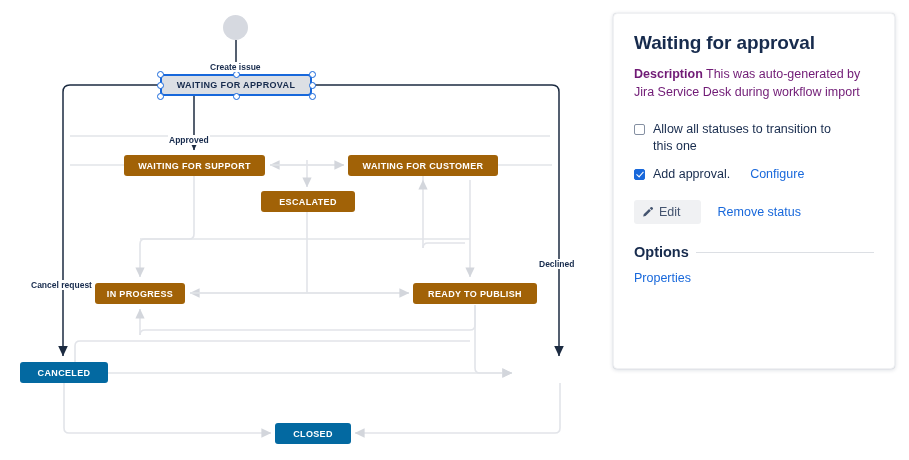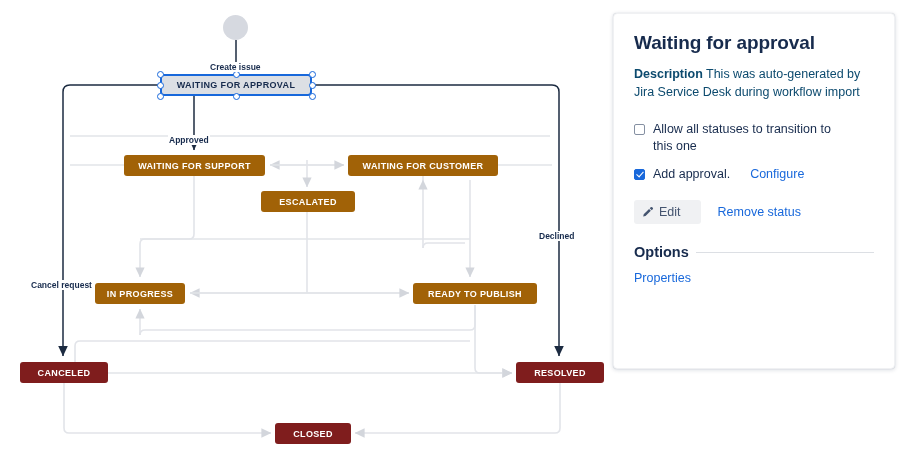--- a/index.html
+++ b/index.html
@@ -26,21 +26,21 @@
     display:flex;align-items:center;justify-content:center;
     border-radius:3px;
     color:#ffffff;
     font-size:9px;
     font-weight:bold;
     letter-spacing:.35px;
     white-space:nowrap;
     user-select:none;
   }
   .node.blue{background:#a16207;}
-  .node.green{background:#7f1d1d;}
+  .node.green{background:#0369a1;}
   .node.sel{
     background:#dcdfe4;
     color:#172b4d;
     border:2px solid #1868db;
     border-radius:4px;
     font-size:9px;
   }
 
   
   .handle{
@@ -86,21 +86,21 @@
   #panel-title{
     font-size:19px;
     font-weight:bold;
     color:#172b4d;
     margin:0 0 12px 0;
     letter-spacing:-.1px;
   }
   #desc{
     font-size:12.5px;
     line-height:17.5px;
-    color:#0c4a6e;
+    color:#701a75;
     margin:0 0 20px 0;
     max-width:232px;
   }
   #desc .lbl{font-weight:bold;}
 
   .cb-row{
     display:flex;align-items:flex-start;
     margin-bottom:11px;
     font-size:12.5px;line-height:17px;color:#172b4d;
   }
@@ -265,30 +265,27 @@
     </div>
     <div class="node blue" style="left: 261px; top: 191px; width: 94px; height: 21px;">
       <span>ESCALATED</span>
     </div>
     <div class="node blue" style="left: 413px; top: 283px; width: 124px; height: 21px;">
       <span>READY TO PUBLISH</span>
     </div>
     <div class="node green" style="left: 20px; top: 362px; width: 88px; height: 21px;">
       <span>CANCELED</span>
     </div>
-    <div class="node green" style="left: 516px; top: 362px; width: 88px; height: 21px;">
-      <span>RESOLVED</span>
-    </div>
     <div class="node green" style="left: 275px; top: 423px; width: 76px; height: 21px; align-items: center;">
       <span>CLOSED</span>
     </div>
     <div class="edge-label" style="left: 209px; top: 62px;">Create issue</div>
     <div class="edge-label" style="left: 168px; top: 135px;">Approved</div>
     <div class="edge-label" style="left: 30px; top: 280px;">Cancel request</div>
-    <div class="edge-label" style="left: 538px; top: 231px;">Declined</div>
+    <div class="edge-label" style="left: 538px; top: 259px;">Declined</div>
   </div>
 
 <div id="panel">
 
   <div id="panel-title">Waiting for approval</div>
 
   <div id="desc">
     <span class="lbl">Description</span>
     <span>This was auto-generated by Jira Service Desk during workflow import</span>
   </div>

